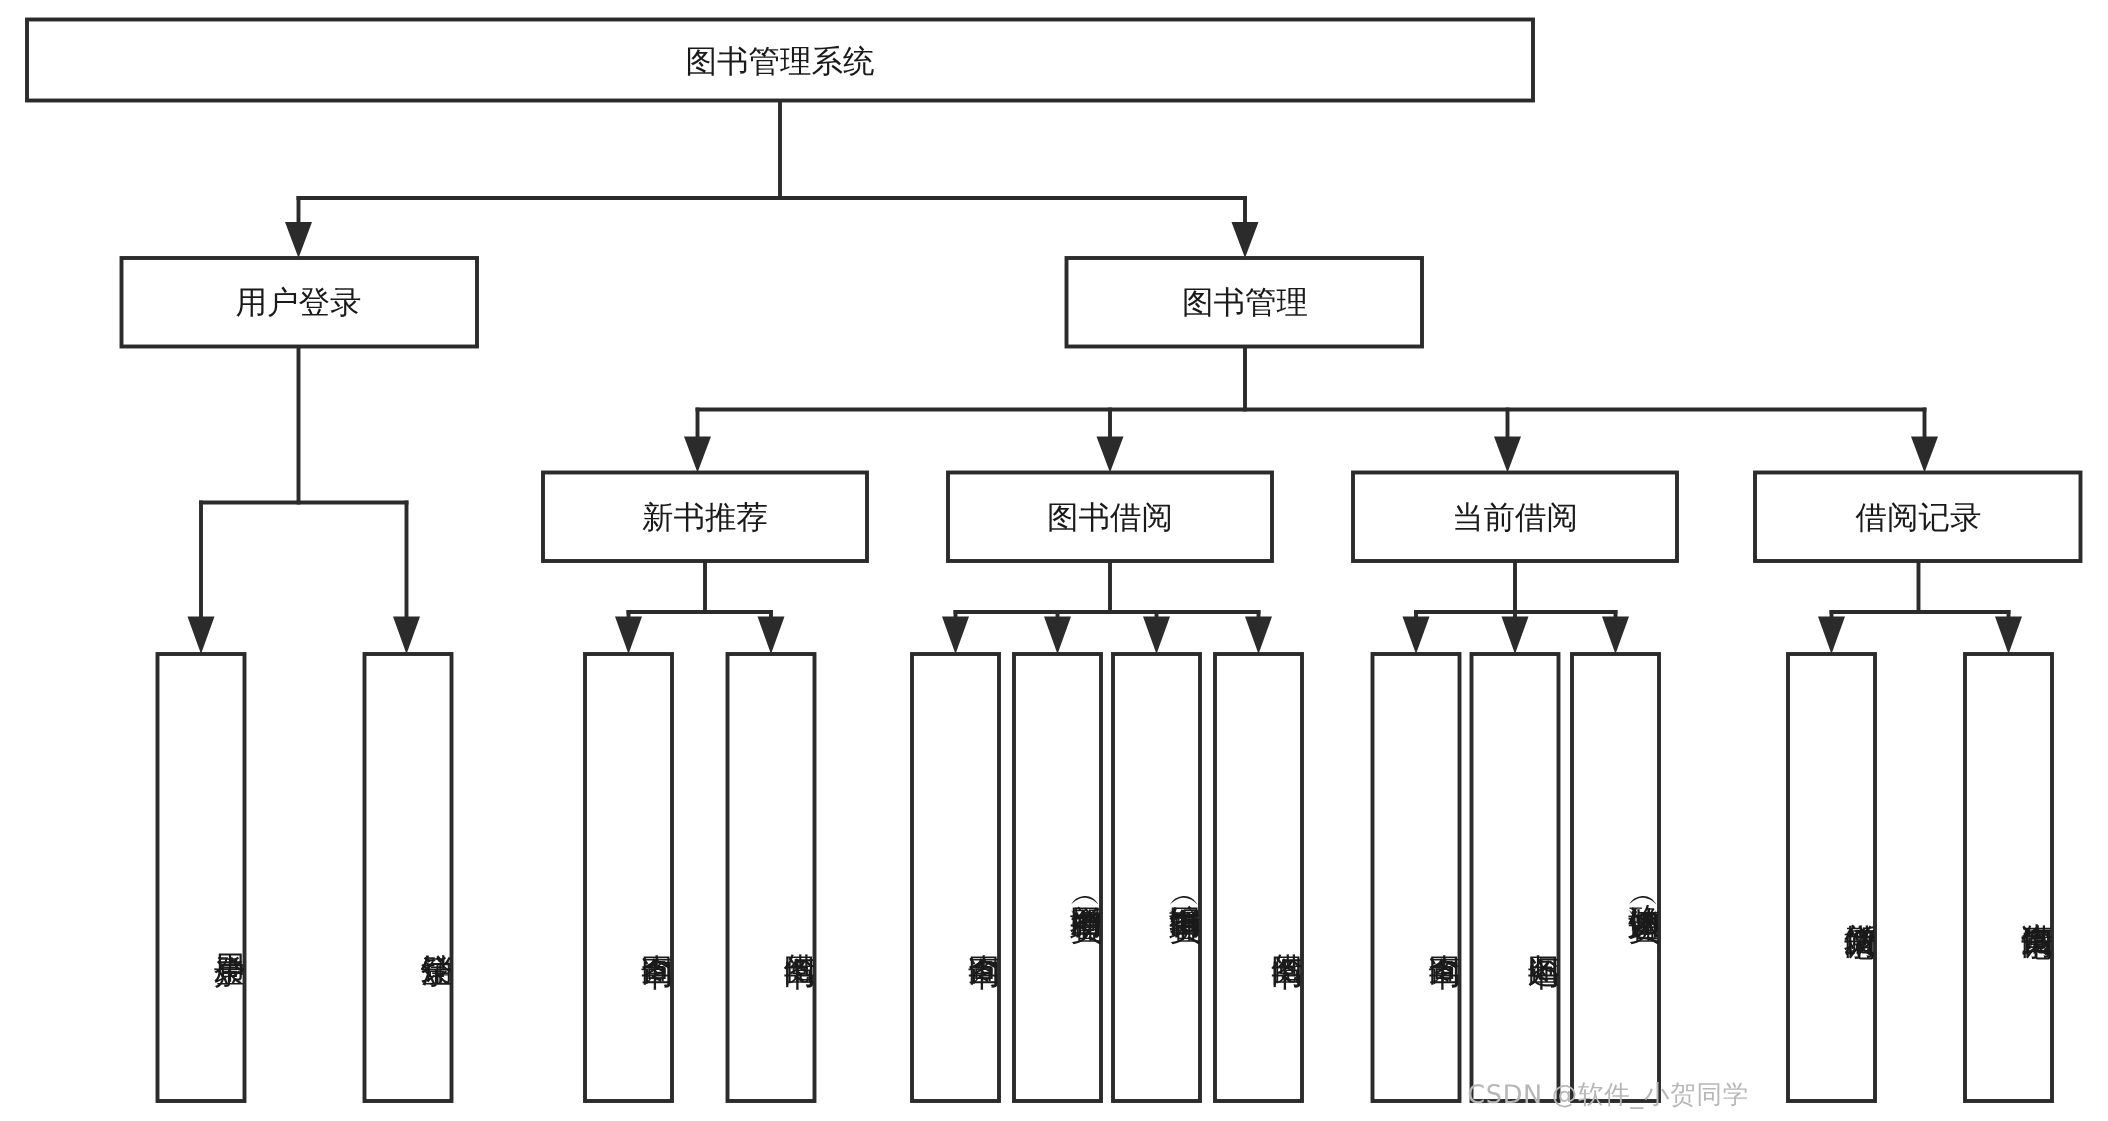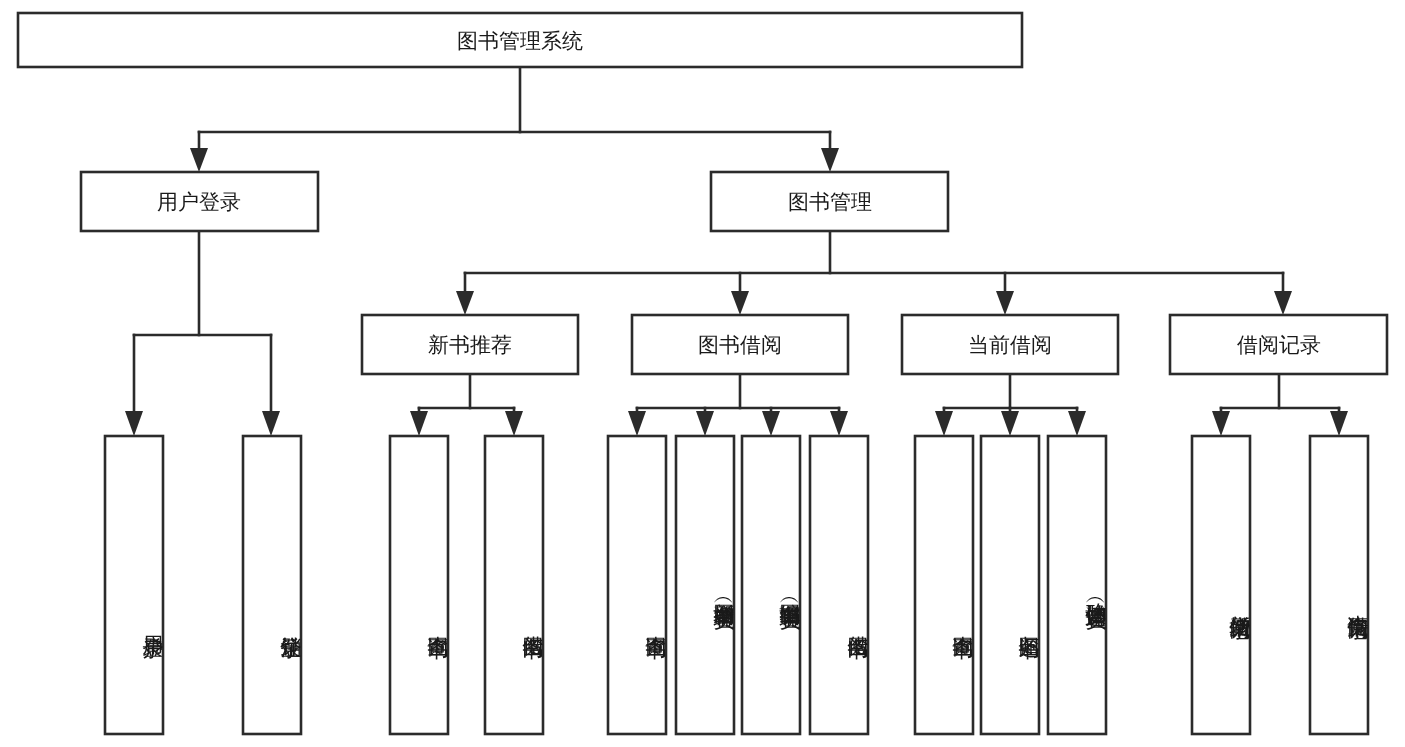--- a/index.html
+++ b/index.html
@@ -197,14 +197,15 @@
   <div class="node-label-v" style="left:742px; top:446px; width:58px; height:288px;">编辑图书（管理员）</div>
   <div class="node-label-v" style="left:810px; top:508px; width:58px; height:226px;">借阅图书</div>
 
   <div class="node-label-v" style="left:915px; top:508px; width:58px; height:226px;">查询图书</div>
   <div class="node-label-v" style="left:981px; top:508px; width:58px; height:226px;">归还图书</div>
   <div class="node-label-v" style="left:1048px; top:446px; width:58px; height:288px;">确认归还（管理员）</div>
 
   <div class="node-label-v" style="left:1192px; top:468px; width:58px; height:266px;">新增借阅记录</div>
   <div class="node-label-v" style="left:1310px; top:468px; width:58px; height:266px;">查询借阅记录</div>
 
+  <div class="watermark">CSDN @软件_小贺同学</div>
 
 </div>
 
 </body></html>

